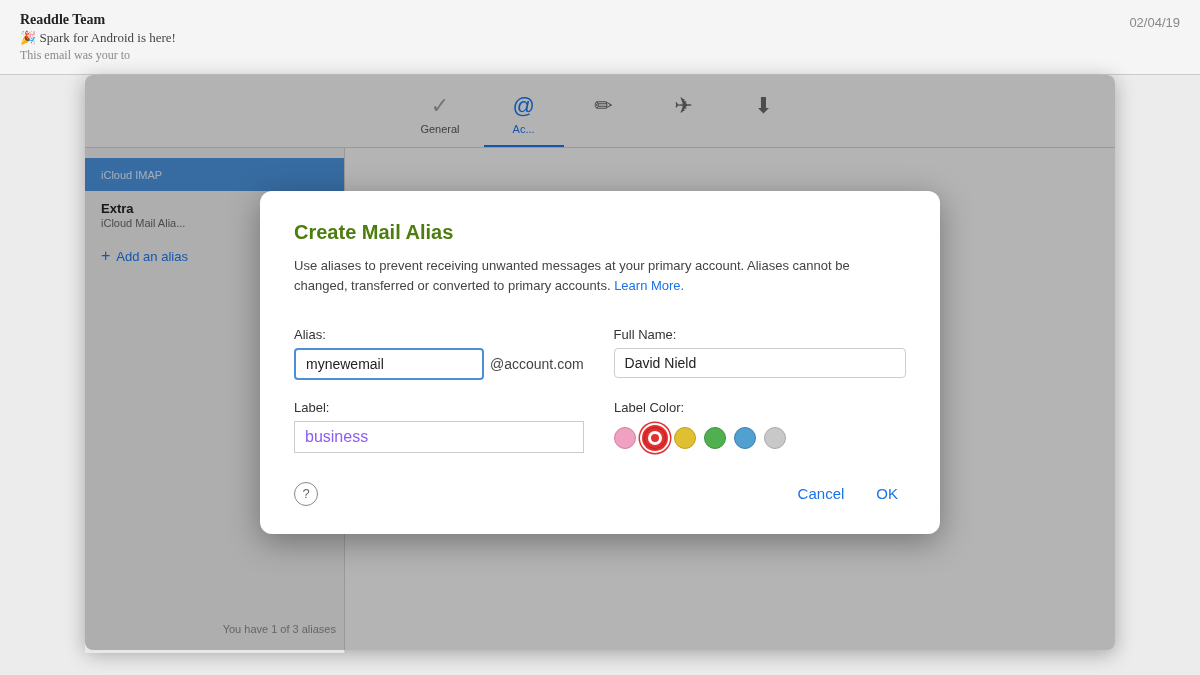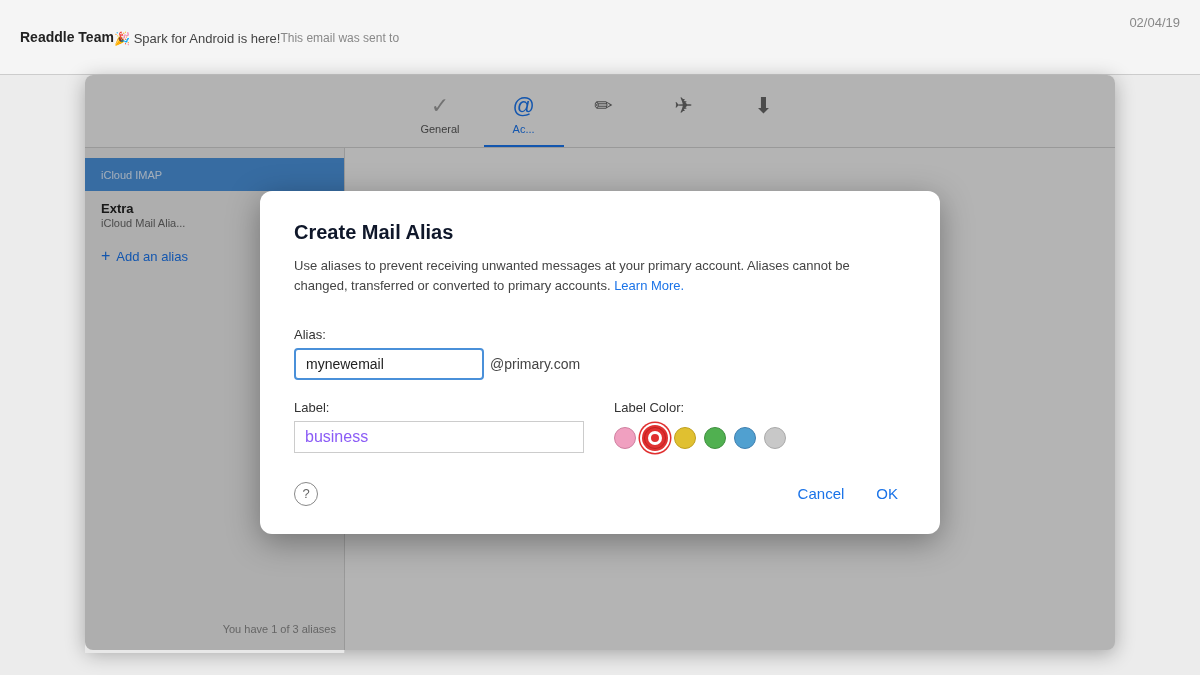--- a/index.html
+++ b/index.html
@@ -30,20 +30,22 @@
       height: 75px;
       background: #f5f5f5;
       border-bottom: 1px solid #ccc;
       display: flex;
       align-items: center;
       padding: 10px 20px;
     }
 
     .email-preview-content {
       display: flex;
+      flex-direction: column;
+      font-family: Liberation Serif, serif;
     }
 
     .email-sender {
       font-weight: bold;
       font-size: 14px;
       color: #222;
     }
 
     .email-subject {
       font-size: 13px;
@@ -209,21 +211,21 @@
       border-radius: 12px;
       width: 680px;
       padding: 30px 34px 28px;
       box-shadow: 0 8px 32px rgba(0,0,0,0.35);
       position: relative;
     }
 
     .modal-title {
       font-size: 20px;
       font-weight: 600;
-      color: #0f172a;
+      color: #4d7c0f;
       margin-bottom: 12px;
     }
 
     .modal-description {
       font-size: 13px;
       color: #444;
       line-height: 1.5;
       margin-bottom: 32px;
     }
 
@@ -384,21 +386,21 @@
   </style>
 </head>
 <body>
 
 <div class="bg-app">
 
   <div class="email-preview">
     <div class="email-preview-content">
       <span class="email-sender">Readdle Team</span>
       <span class="email-subject">🎉 Spark for Android is here!</span>
-      <span class="email-snippet">This email was sent to</span>
+      <span class="email-snippet">This email was your to</span>
     </div>
     <span class="email-date">02/04/19</span>
   </div>
 
   <div class="prefs-window">
 
     <div class="prefs-toolbar">
       <div class="toolbar-tab general-tab">
         <span class="tab-icon">✓</span>
         <span>General</span>
@@ -450,22 +452,26 @@
       <div class="modal-description">
         <span>Use aliases to prevent receiving unwanted messages at your primary account. Aliases cannot be changed, transferred or converted to primary accounts.</span>
         <a href="#">Learn More.</a>
       </div>
 
       <div class="form-row">
         <div class="form-group alias-group">
           <label class="form-label">Alias:</label>
           <div class="alias-input-wrapper">
             <input type="text" class="alias-input" value="mynewemail" style="">
-            <span class="alias-domain">@primary.com</span>
+            <span class="alias-domain">@account.com</span>
           </div>
+        </div>
+        <div class="form-group fullname-group">
+          <label class="form-label">Full Name:</label>
+          <input type="text" class="text-input" value="David Nield" style="">
         </div>
       </div>
 
       <div class="form-row">
         <div class="form-group label-group">
           <label class="form-label">Label:</label>
           <input type="text" class="label-input" value="business" style="">
         </div>
         <div class="form-group color-group">
           <label class="form-label">Label Color:</label>

